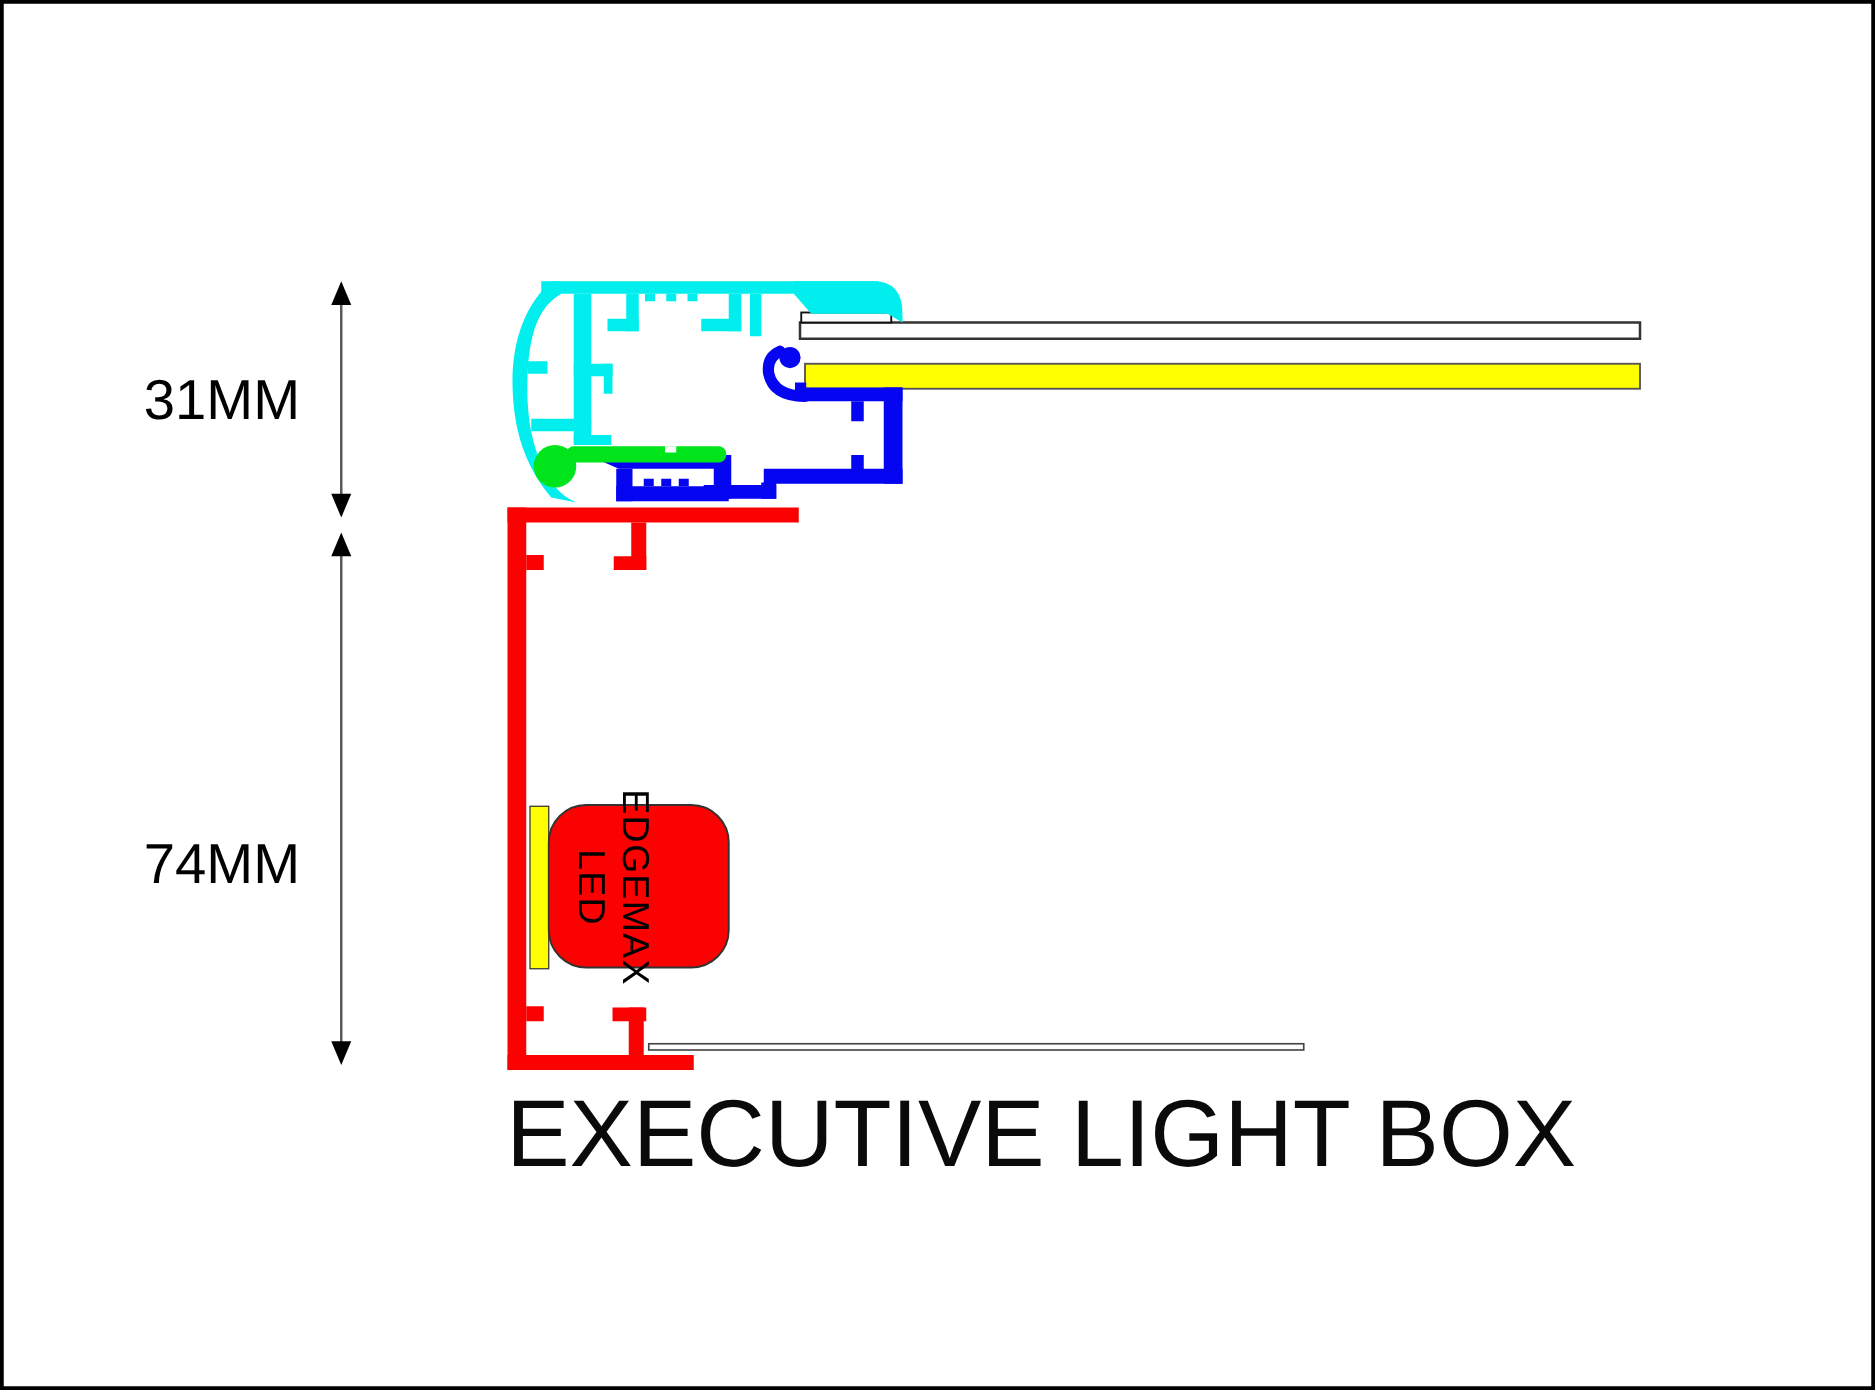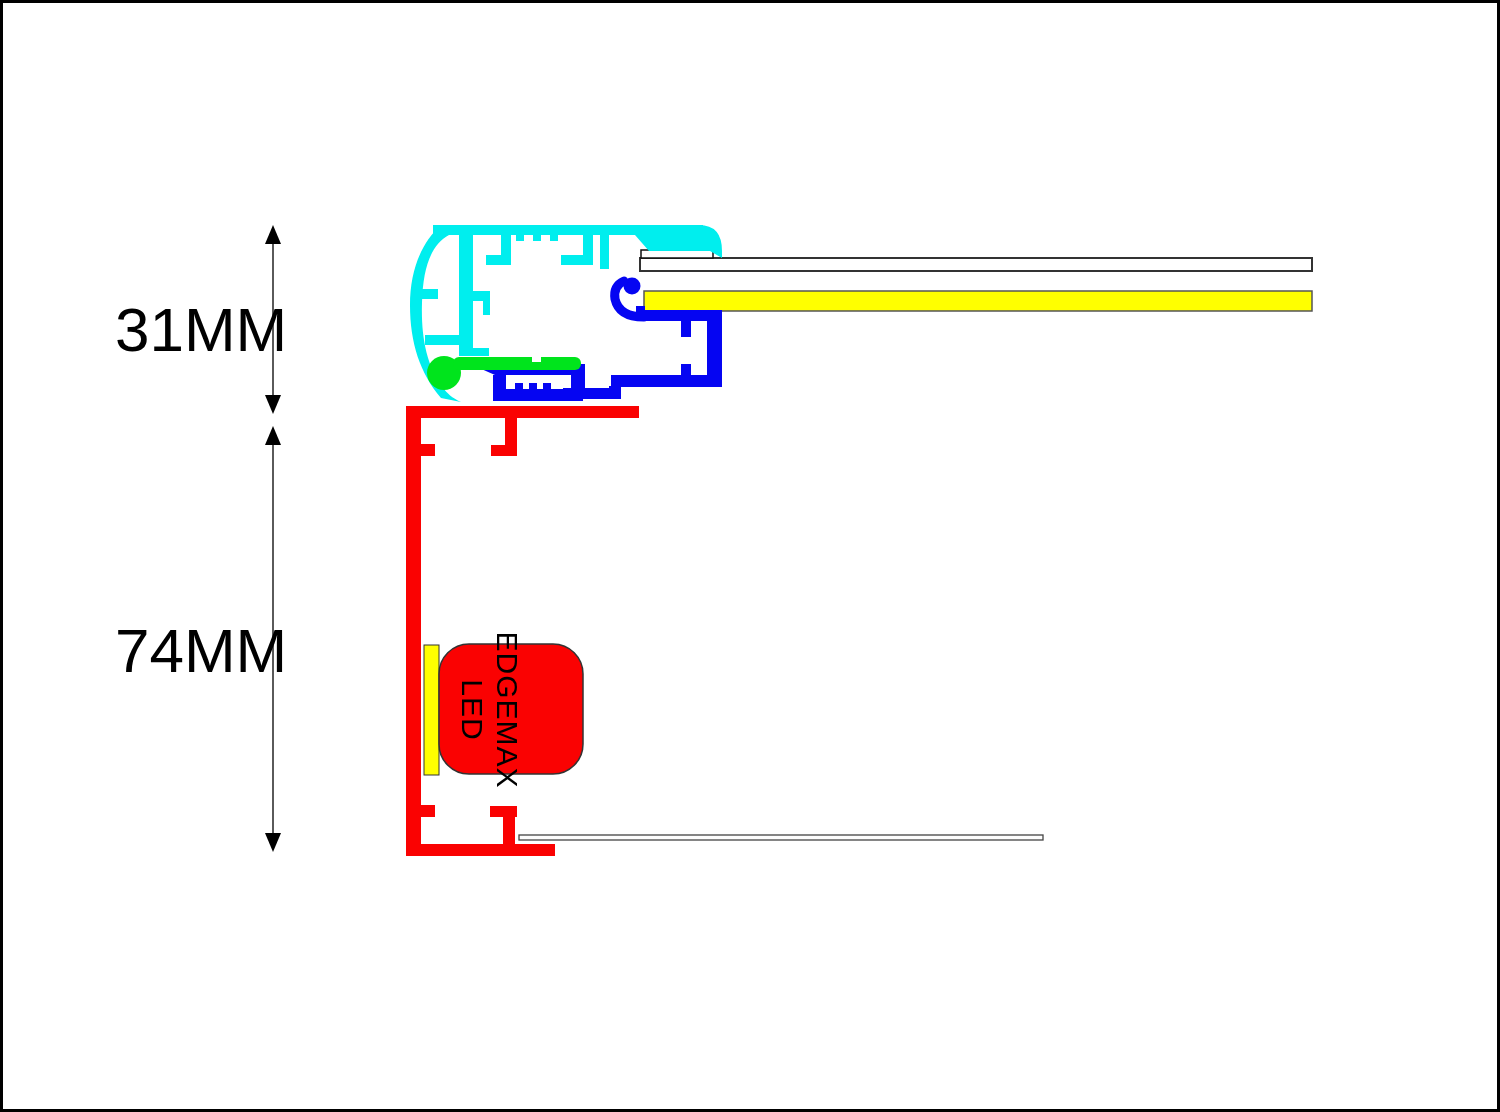--- a/index.html
+++ b/index.html
@@ -9,21 +9,21 @@
     box-sizing:border-box;
     border:3px solid #000;
     background:#fff;
     font-family:"Liberation Sans", sans-serif;
     overflow:hidden;
   }
   .drawing{position:absolute;left:0;top:0;}
   .dim-label{
     position:absolute;
     color:#000;
-    font-size:62px;
+    font-size:45px;
     font-family:"Liberation Sans", sans-serif;
     white-space:nowrap;
   }
   .title-line{
     position:absolute;
     left:402px;
     color:#0a0a0a;
     font-size:76px;
     letter-spacing:0px;
     font-family:"Liberation Sans", sans-serif;
@@ -130,21 +130,22 @@
 
     <g>
       <line x1="270" y1="441" x2="270" y2="831" style="stroke:var(--dim_line);stroke-width:2"></line>
       <polygon points="270,423 262,442 278,442" style="fill:var(--arrow_black)"></polygon>
       <polygon points="270,849 262,830 278,830" style="fill:var(--arrow_black)"></polygon>
     </g>
   </svg>
 
   <div class="dim-label" style="left:112px;top:291px">31MM</div>
 
-  <div class="dim-label" style="left:112px;top:612px">74MM</div>
+  <div class="dim-label" style="left:112px;top:662px">74MM</div>
 
   <div class="led-text">
     <div>EDGEMAX</div>
     <div>LED</div>
   </div>
 
+  <div class="title-line" style="top:861px">EXECUTIVE LIGHT BOX</div>
 
 </div>
 
 </body></html>

